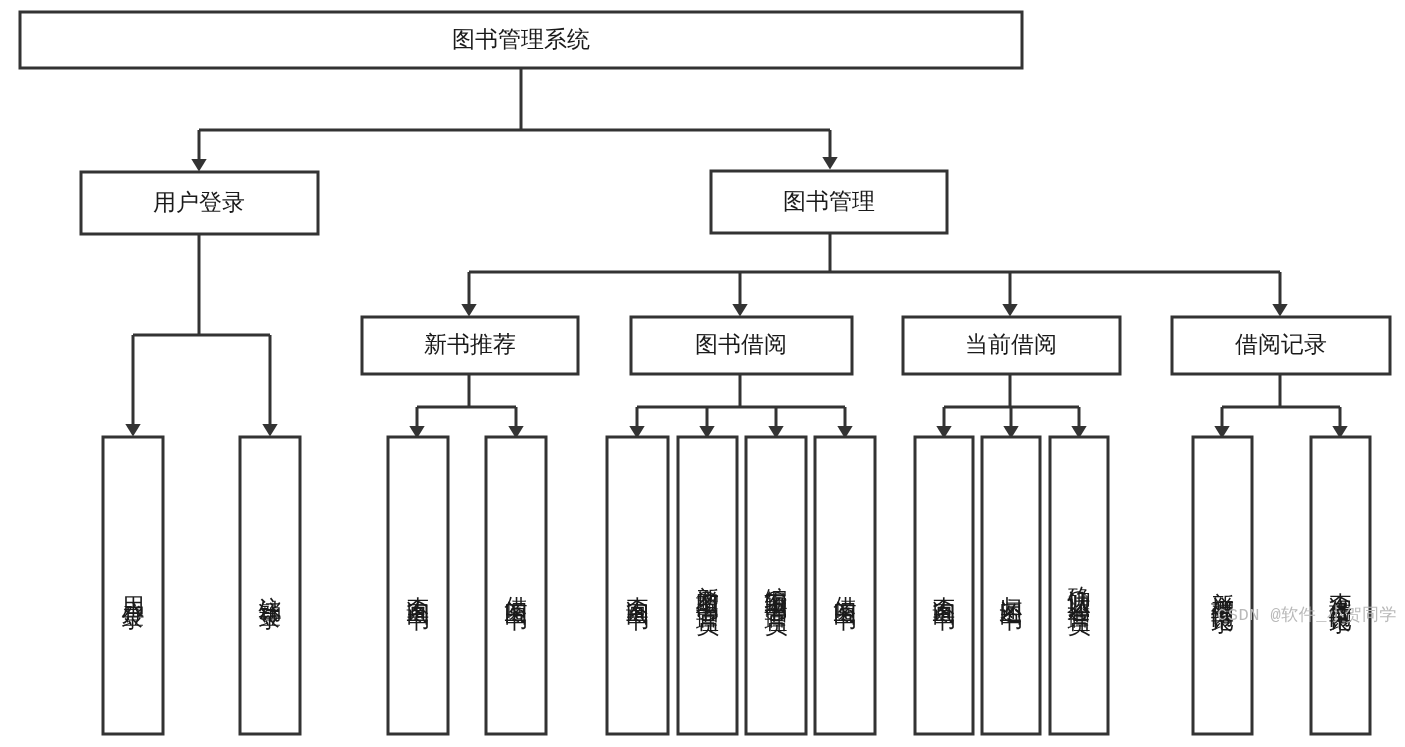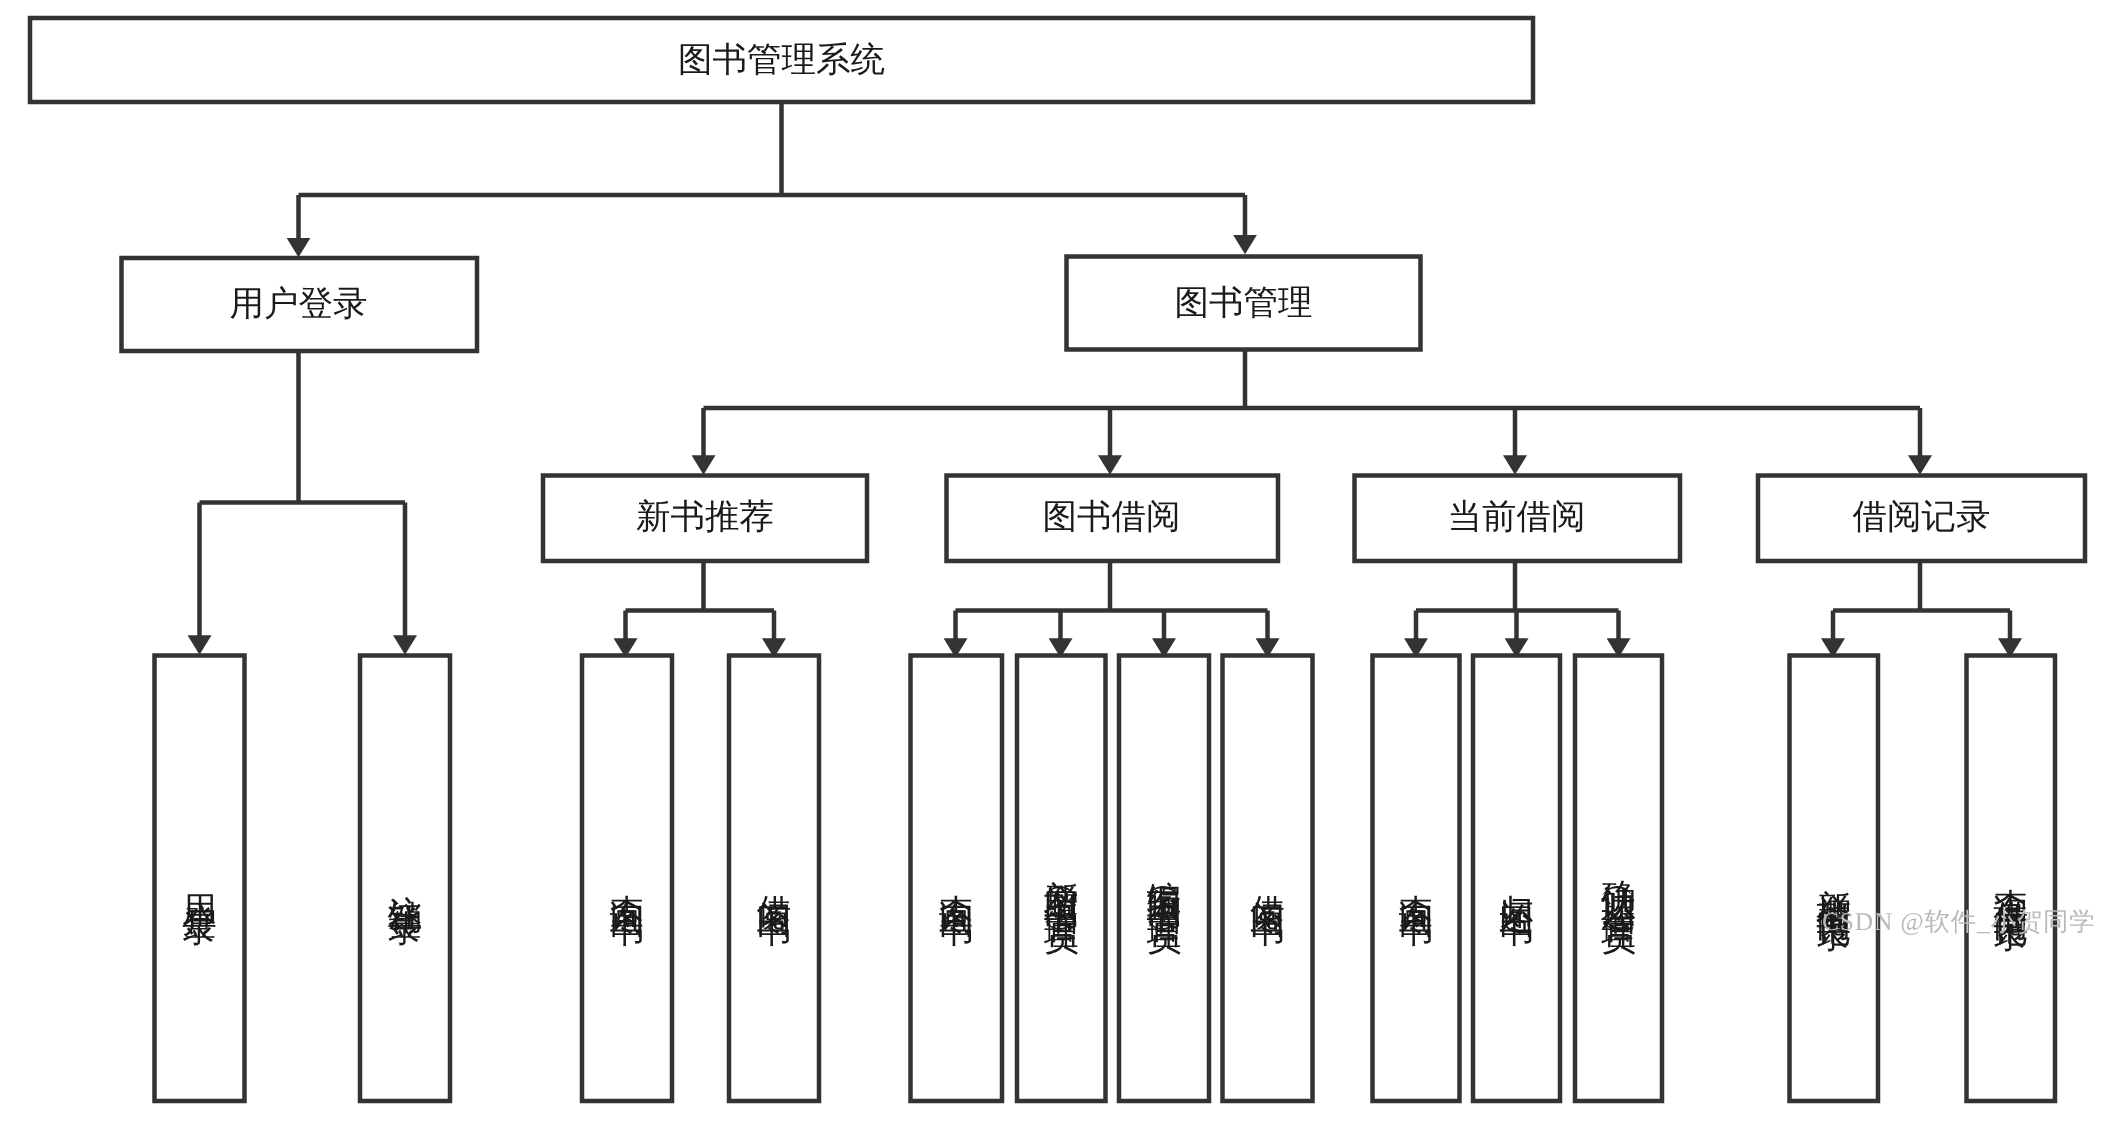--- a/index.html
+++ b/index.html
@@ -28,21 +28,21 @@
     color:#1a1a1a;
     white-space:nowrap;
     display:flex;
     align-items:center;
     justify-content:center;
     pointer-events:none;
     user-select:none;
   }
   .watermark{
     position:absolute;right:8px;bottom:6px;
-    font-family:Liberation Serif, serif;
+    font-family:Liberation Mono, monospace;
     font-size:17px;color:#b9b9b9;white-space:nowrap;
     letter-spacing:0.5px;
   }
 </style>
 </head>
 <body>
 
 <div id="stage">
 
   <svg id="diagram" viewBox="0 0 1405 747">

